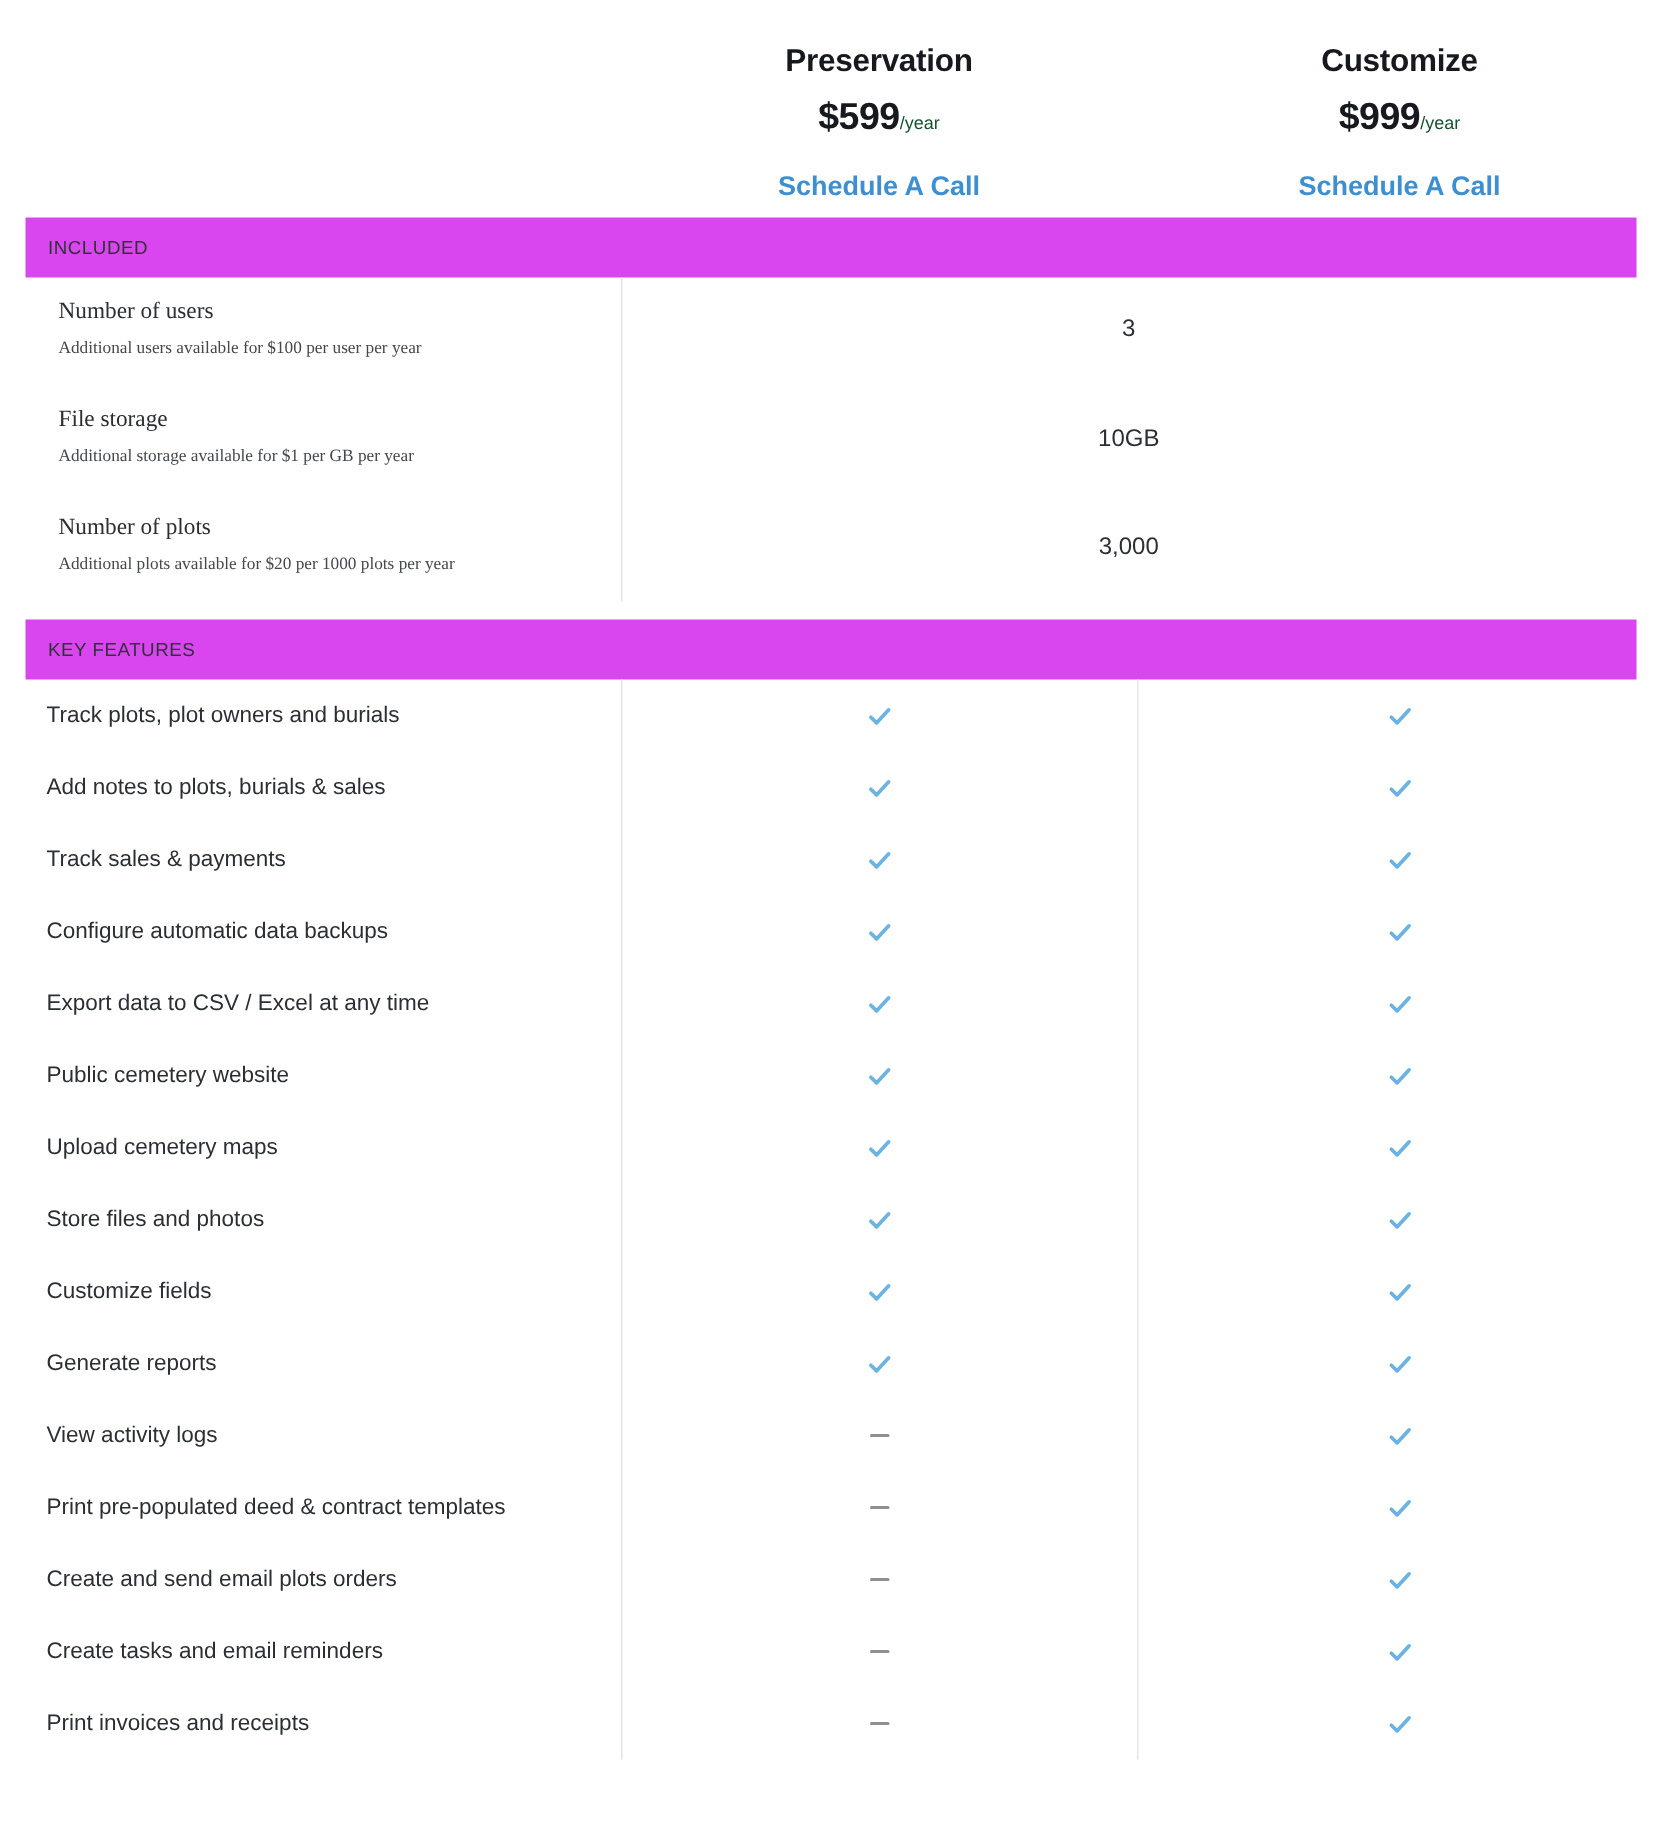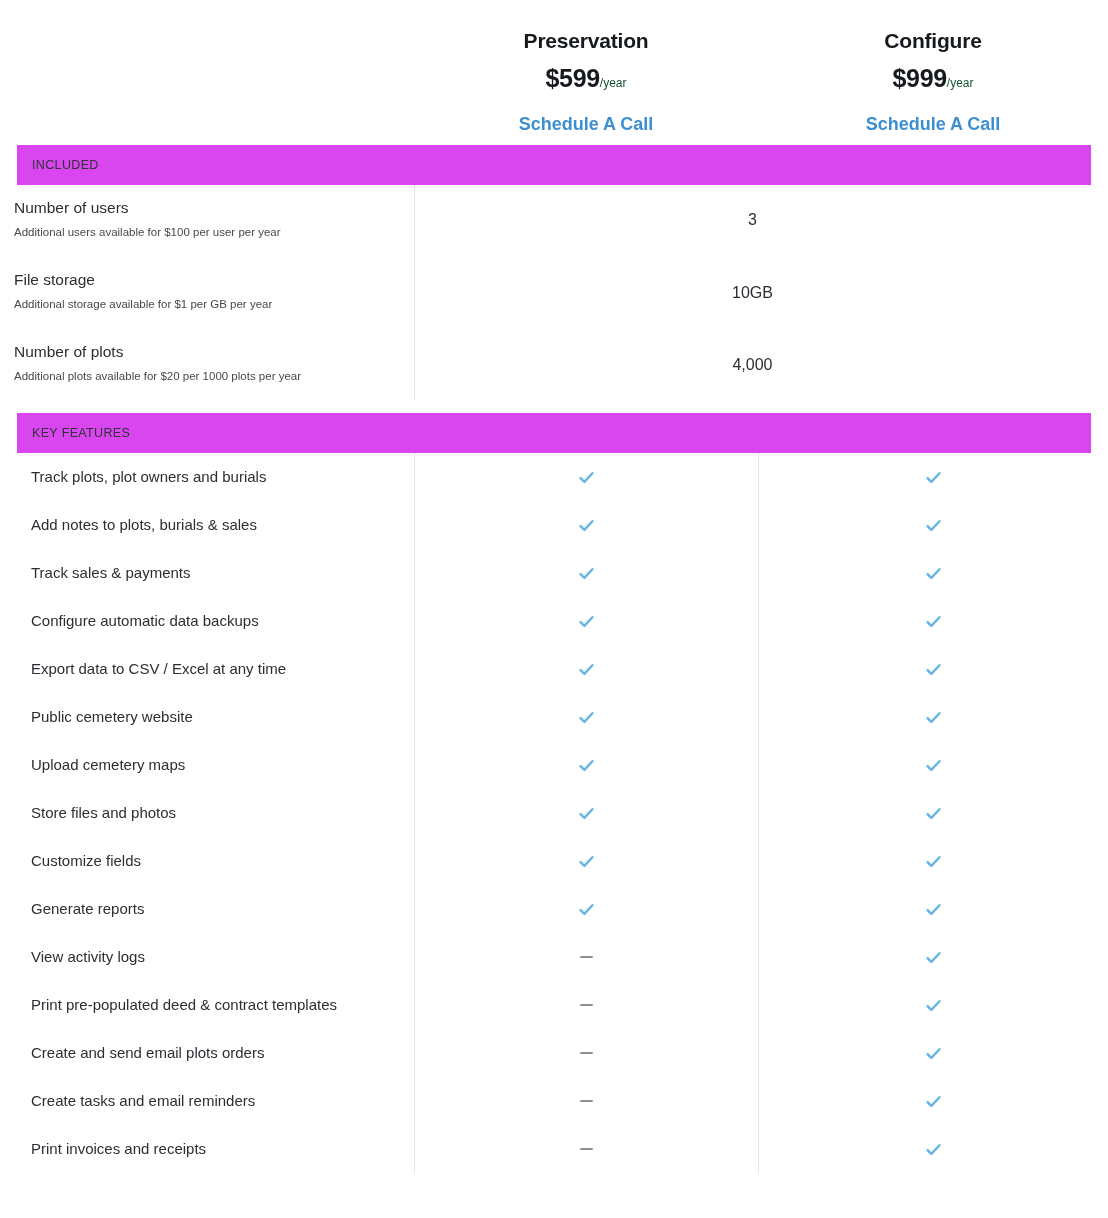--- a/index.html
+++ b/index.html
@@ -98,23 +98,24 @@
     bottom: 12px;
     width: 1px;
     background: #e3e5e9;
   }
   .inc-row {
     position: relative;
     height: 72px;
   }
   .inc-label-wrap {
     position: absolute;
-    left: 14px;
+    left: 39px;
     top: 0;
     width: 370px;
+    font-family: Liberation Serif, serif;
   }
   .inc-title {
     font-size: 15.5px;
     color: #2b2f33;
     line-height: 1.2;
     padding-top: 14px;
   }
   .inc-sub {
     font-size: 11.5px;
     color: #44484d;
@@ -195,21 +196,21 @@
   <div class="plan-header-row">
     <div class="plan-header-spacer"></div>
 
     <div class="plan-col preservation">
       <div class="plan-name">Preservation</div>
       <div class="plan-price"><span class="amount">$599</span><span class="per">/year</span></div>
       <a class="plan-cta">Schedule A Call</a>
     </div>
 
     <div class="plan-col management">
-      <div class="plan-name">Configure</div>
+      <div class="plan-name">Customize</div>
       <div class="plan-price"><span class="amount">$999</span><span class="per">/year</span></div>
       <a class="plan-cta">Schedule A Call</a>
     </div>
   </div>
 
   <div class="section-band">
     <span class="section-title">INCLUDED</span>
   </div>
 
   <div class="included-block">
@@ -229,21 +230,21 @@
         <div class="inc-sub">Additional storage available for $1 per GB per year</div>
       </div>
       <div class="inc-value">10GB</div>
     </div>
 
     <div class="inc-row r3">
       <div class="inc-label-wrap">
         <div class="inc-title">Number of plots</div>
         <div class="inc-sub">Additional plots available for $20 per 1000 plots per year</div>
       </div>
-      <div class="inc-value">4,000</div>
+      <div class="inc-value">3,000</div>
     </div>
   </div>
 
   <div class="section-band">
     <span class="section-title">KEY FEATURES</span>
   </div>
 
   <div class="features-block" id="features-block">
     <div class="vline-a"></div>
     <div class="vline-b"></div>

